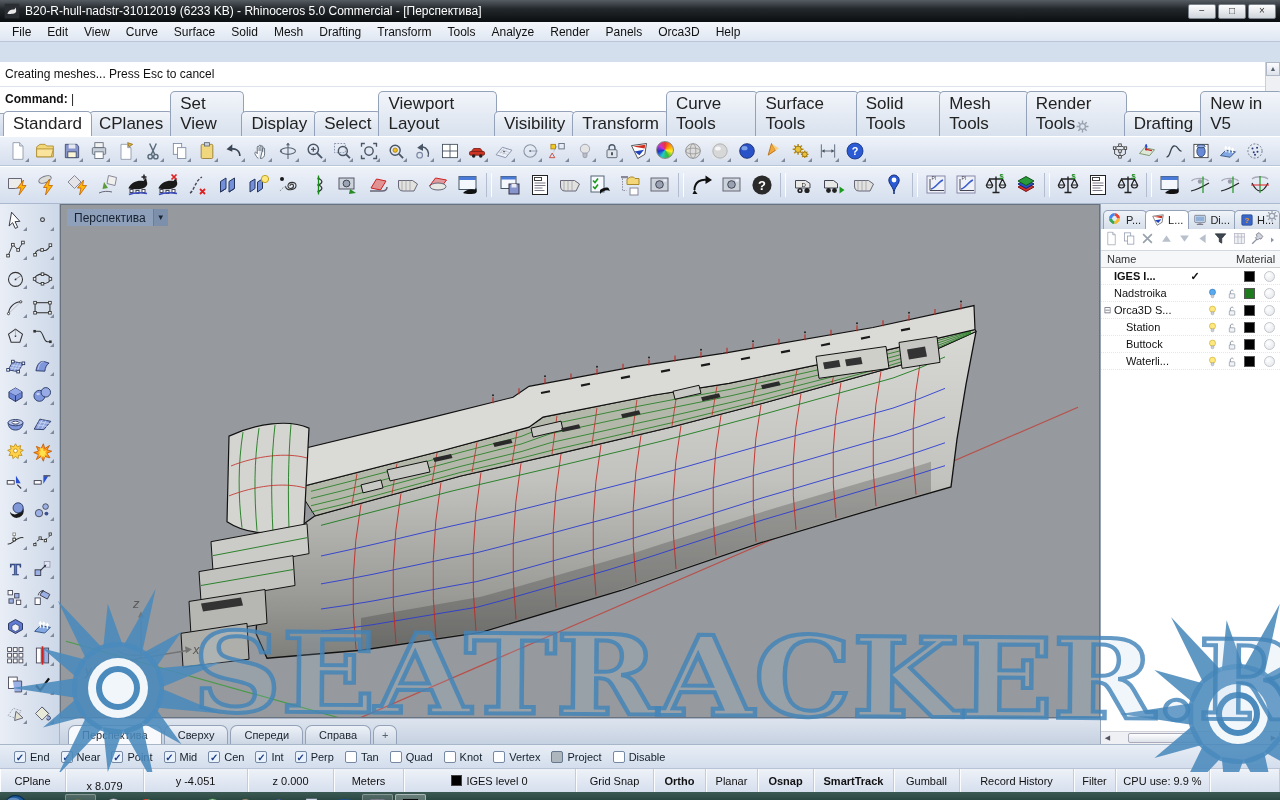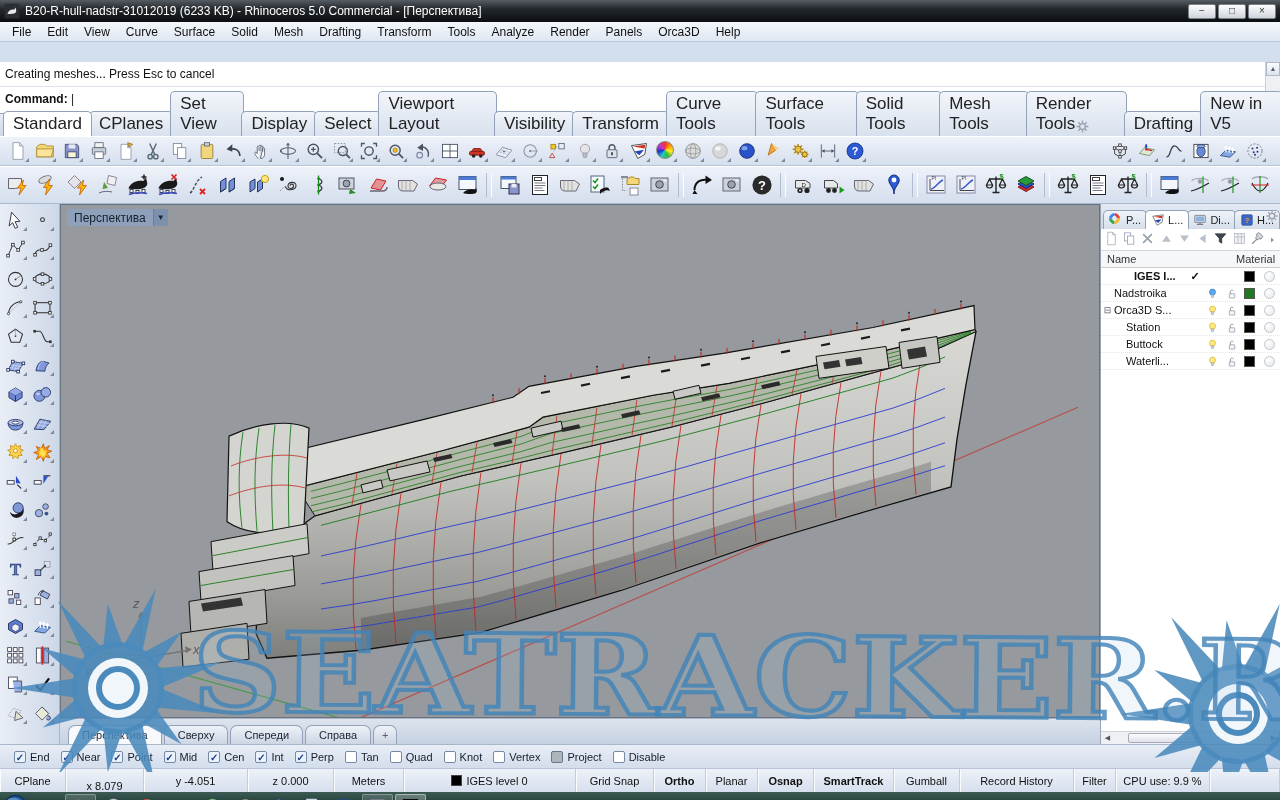--- a/index.html
+++ b/index.html
@@ -97,21 +97,21 @@
   #ptoolbar .parrow { margin-left:auto; width:10px; height:12px; }
   #phdr { height:17px; display:flex; align-items:center; font-size:11px; color:#333;
     background:#f6f7f9; border-bottom:1px solid #ccc; }
   #phdr .hname { padding-left:6px; flex:1; }
   #phdr .hmat { width:44px; overflow:hidden; white-space:nowrap; }
   #playerlist { background:#fff; }
   .lrow { height:17px; display:flex; align-items:center; font-size:11px; color:#111;
     border-bottom:1px dotted #e4e6ea; }
   .lrow .exp { width:13px; text-align:center; font-size:9px; color:#667; }
   .lrow .lname { flex:1; overflow:hidden; white-space:nowrap; }
-  .lrow .lname.b { font-weight:bold;margin-left:20px; }
+  .lrow .lname.b { font-weight:bold; }
   .lrow .ccol { width:16px; text-align:center; font-weight:bold; }
   .lrow .icol { width:19px; display:flex; justify-content:center; }
   .lrow .icol .ic { width:13px; height:13px; display:block; }
   .lrow .swcol { width:17px; display:flex; justify-content:center; }
   .lrow .sw { width:11px; height:11px; border:1px solid #555; display:block; }
   .lrow .mcol { width:22px; display:flex; justify-content:center; }
   .matball { width:11px; height:11px; border-radius:50%; border:1px solid #c2c6cc;
     background:radial-gradient(circle at 35% 30%, #ffffff, #e2e5e9); display:block; }
   #pfill { flex:1; background:#fff; }
   #pscroll { height:13px; background:#eef0f3; border-top:1px solid #d0d4da; display:flex; align-items:center; }

